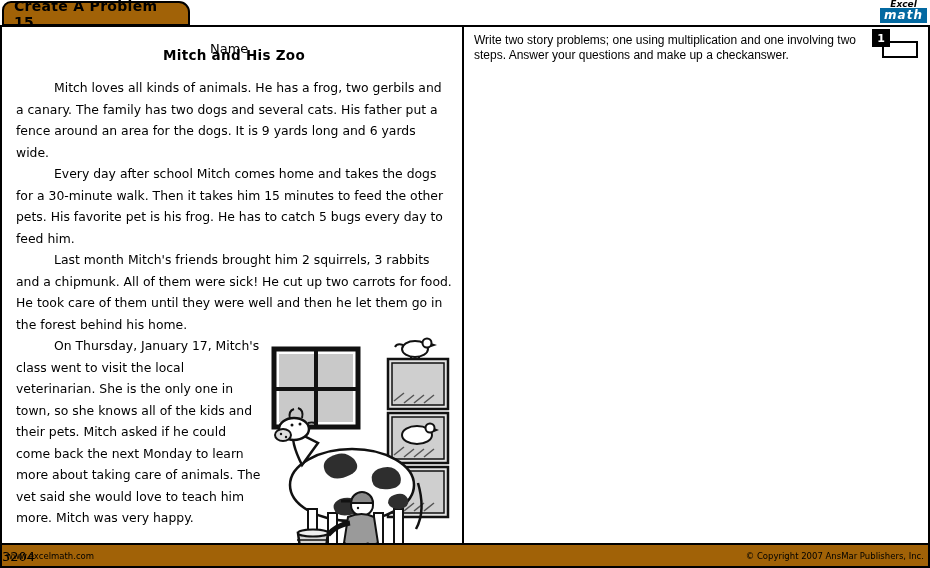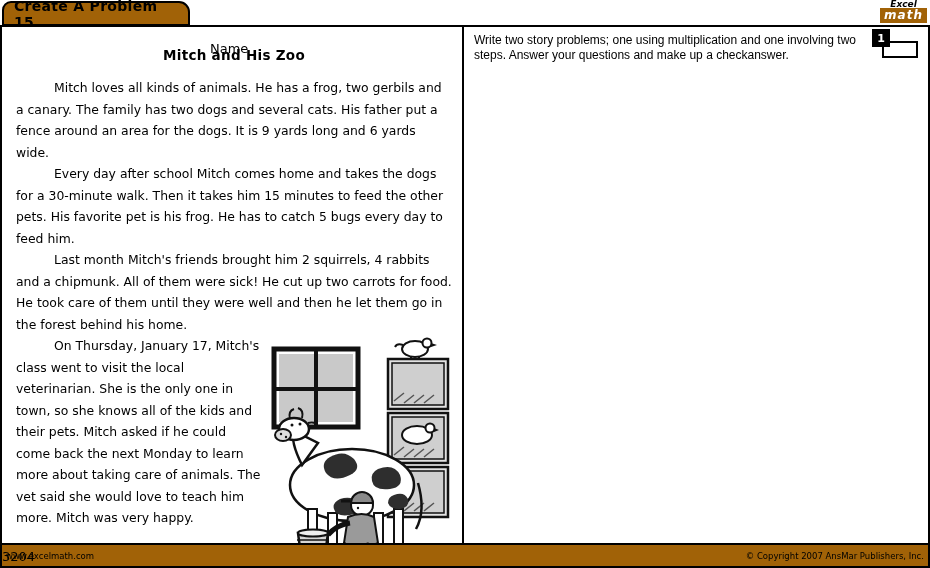--- a/index.html
+++ b/index.html
@@ -9,21 +9,21 @@
   .page { position:absolute; inset:0; background:#fff; }
 
   
   .tab { position:absolute; left:2px; top:1px; width:188px; height:25px;
          border:2px solid #000; border-radius:9px 11px 0 0; background:#a16207;
          font-size:14px; font-weight:bold; display:flex; align-items:center;
          padding:0 10px; z-index:3; letter-spacing:.3px; }
   .name-label { position:absolute; left:210px; top:7px; font-size:13px; z-index:3;margin-top:34px; }
   .logo { position:absolute; right:3px; top:0; width:47px; text-align:center; z-index:3; }
   .logo .excel { font-style:italic; font-weight:bold; font-size:9px; display:block; line-height:8px; }
-  .logo .math { display:block; background:#a16207; color:#fff; font-weight:bold; font-style:italic;
+  .logo .math { display:block; background:#0369a1; color:#fff; font-weight:bold; font-style:italic;
                 font-size:12px; line-height:15px; letter-spacing:1px; }
 
   
   .content { position:absolute; left:0; right:0; top:25px; bottom:23px; border:2px solid #000; background:#fff; }
   .divider { position:absolute; left:460px; top:0; bottom:0; width:2px; background:#000; }
 
   
   .left-col { position:absolute; left:0; top:0; width:460px; bottom:0; padding:20px 10px 0 14px; overflow:hidden; }
   .story-title { text-align:center; font-weight:bold; font-size:13.5px; margin-bottom:14px; letter-spacing:.3px; }
   .para { font-size:12.4px; line-height:21.5px; text-indent:38px; }
@@ -65,21 +65,21 @@
   </div>
 
   <div class="content">
     <div class="divider"></div>
 
     <div class="left-col">
       <div class="story-title">Mitch and His Zoo</div>
       <div class="story">
         <div class="para">Mitch loves all kinds of animals.  He has a frog, two gerbils and a canary. The family has two dogs and several cats.  His father put a fence around an area for the dogs. It is 9 yards long and 6 yards wide.</div>
         <div class="para">Every day after school Mitch comes home and takes the dogs for a 30-minute walk.  Then it takes him 15 minutes to feed the other pets.  His favorite pet is his frog. He has to catch 5 bugs every day to feed him.</div>
-        <div class="para">Last month Mitch's friends brought him 2 squirrels, 4 rabbits and a chipmunk. All of them were sick! He cut up two carrots for food. He took care of them until they were well and then he let them go in the forest behind his home.</div>
+        <div class="para">Last month Mitch's friends brought him 2 squirrels, 3 rabbits and a chipmunk. All of them were sick! He cut up two carrots for food. He took care of them until they were well and then he let them go in the forest behind his home.</div>
         <div class="para">
           <span class="illustration">
             <svg viewBox="0 0 182 238" xmlns="http://www.w3.org/2000/svg">
 
               <g>
                 <rect x="4" y="12" width="84" height="78" fill="#fff" stroke="#111" stroke-width="5"></rect>
                 <rect x="9" y="17" width="35" height="33" fill="#c9c9c9"></rect>
                 <rect x="48" y="17" width="35" height="33" fill="#c9c9c9"></rect>
                 <rect x="9" y="54" width="35" height="31" fill="#c9c9c9"></rect>
                 <rect x="48" y="54" width="35" height="31" fill="#c9c9c9"></rect>

